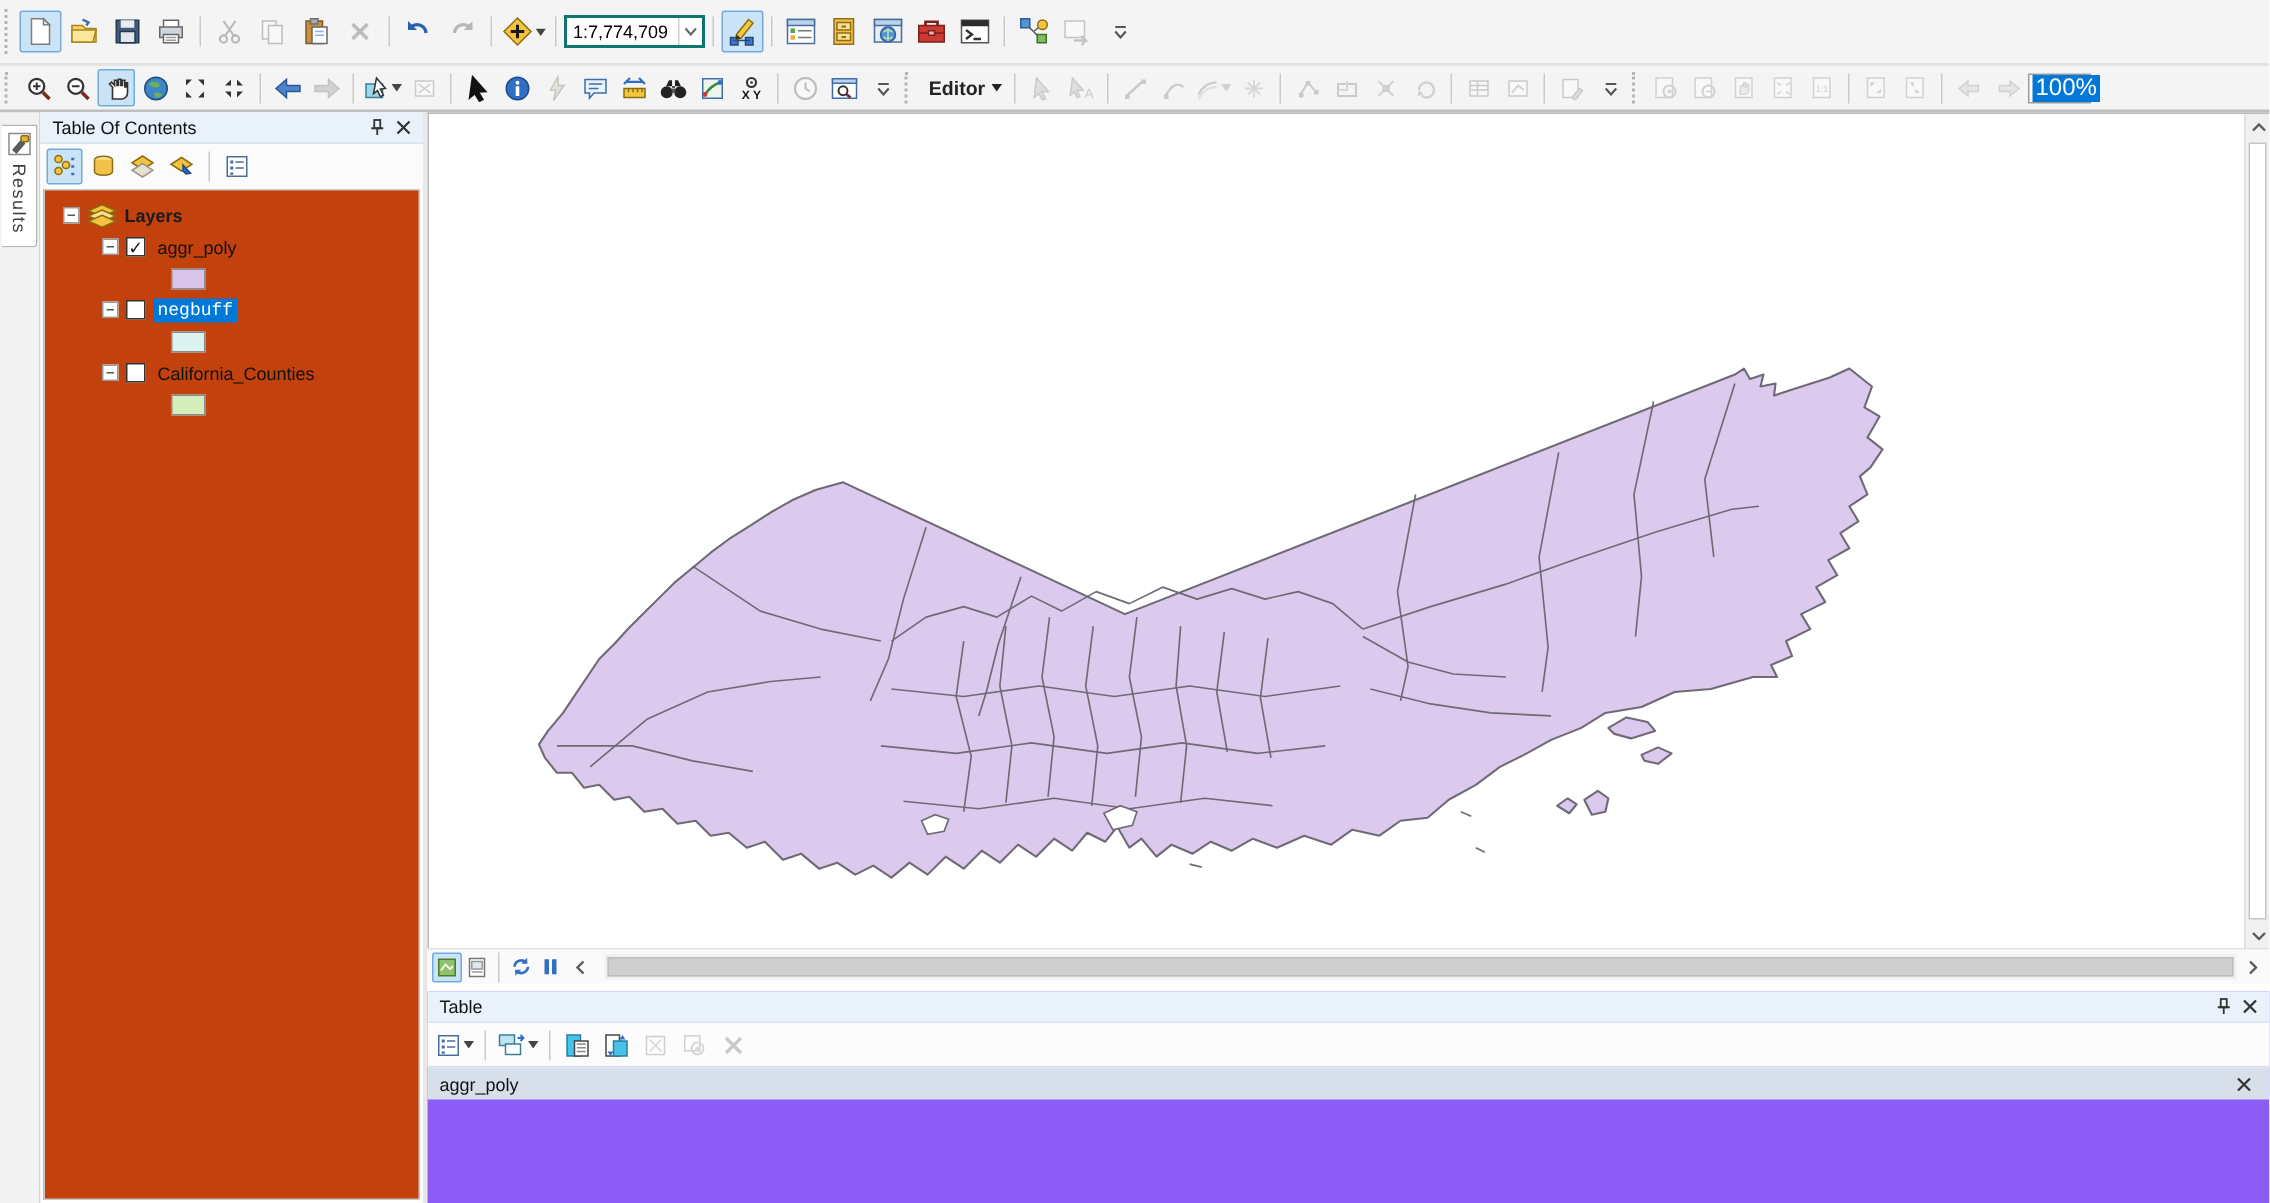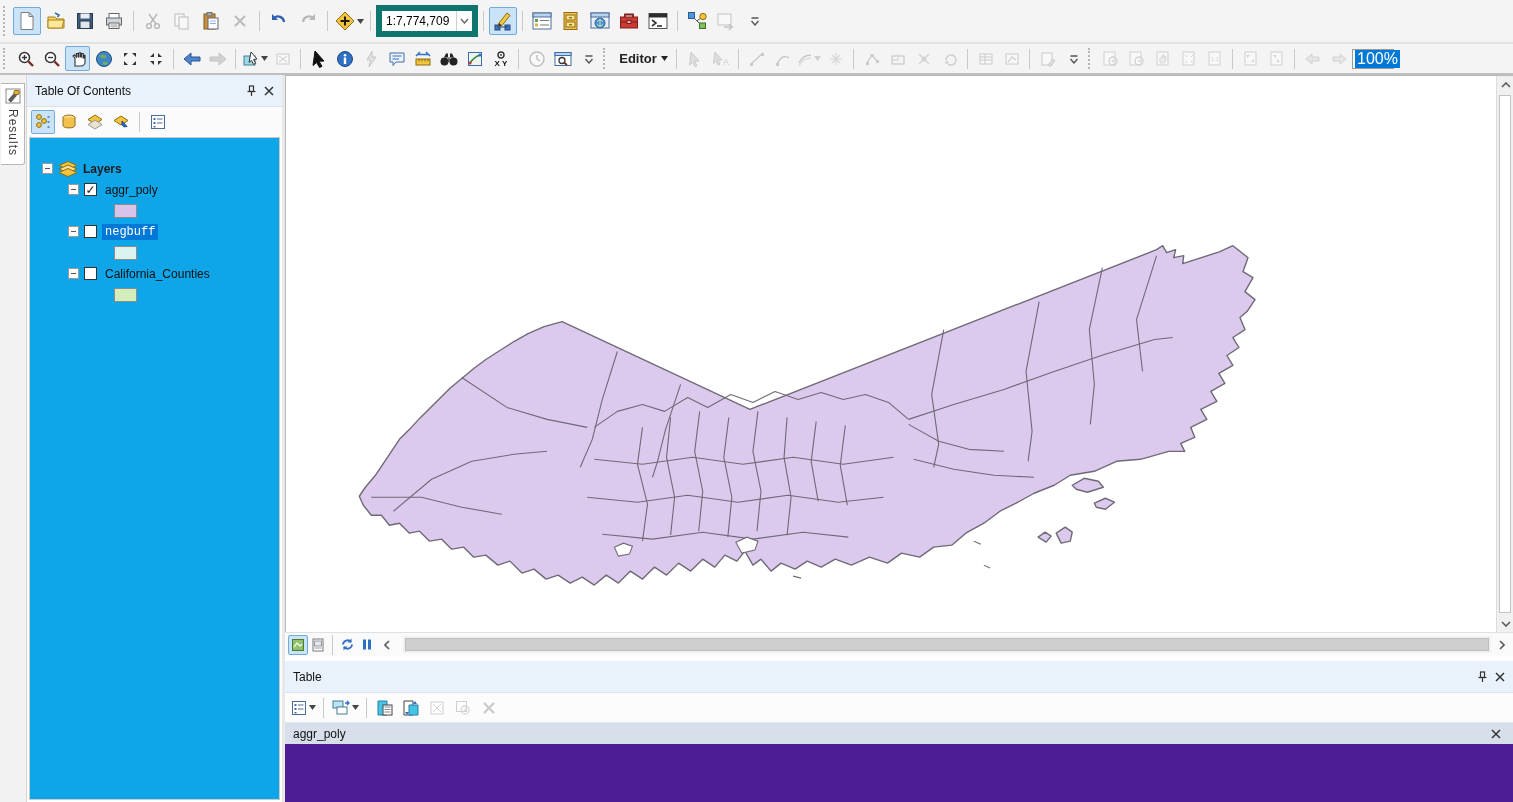--- a/index.html
+++ b/index.html
@@ -16,42 +16,42 @@
   .tb1 { height:44px; border-bottom:2px solid #e3e3e3; }
   .tb2 { height:31px; border-bottom:2px solid #bfbfbf; }
   .grip { width:6px; height:72%; border-left:2px dotted #b5b5b5; margin:0 3px 0 1px; flex:none; }
   .vsep { width:1px; height:20px; background:#c9c9c9; margin:0 4px; flex:none; }
   .tbtn { min-width:28px; height:28px; display:flex; align-items:center; justify-content:center;
           border:1px solid transparent; border-radius:2px; flex:none; gap:1px; }
   .tb2 .tbtn { min-width:25px; height:25px; }
   .tbtn.sel { background:var(--selected_tool_bg); border-color:var(--selected_tool_border); }
   .tbtn.dis { opacity:.38; filter:grayscale(.9); }
   .caret { flex:none; }
-  .combo { display:flex; align-items:center; background:#fff; border:6px solid #0f766e; height:32px; flex:none; }
+  .combo { display:flex; align-items:center; background:#fff; border:2px solid #0f766e; height:22px; flex:none; }
   .combo input { border:none; outline:none; font:12px "Liberation Sans",sans-serif; padding:0 4px; width:74px; background:#fff; }
   .combo .dd { width:16px; height:100%; display:flex; align-items:center; justify-content:center; border-left:1px solid #d0d0d0; }
   .editor-label { font-weight:bold; font-size:13px; color:#222; padding:0 3px; }
   .zoombox { width:42px; height:20px; border:1px solid #9a9a9a; background:#fff; display:flex; align-items:center; padding:0 2px; }
   .zoombox span { background:var(--selection_blue); color:#fff; padding:0 2px; font-size:16px; }
 
   
   .main { flex:1; display:flex; min-height:0; }
   .leftstrip { width:27px; flex:none; background:#f2f2f2; border-right:1px solid #d5d5d5; padding-top:8px; display:flex; flex-direction:column; align-items:center; }
   .side-tab { width:24px; background:#fff; border:1px solid #b7b7b7; border-left:none; border-radius:0 0 3px 0;
               display:flex; flex-direction:column; align-items:center; padding:3px 0 8px 0; gap:4px; }
   .side-tab .vtext { writing-mode:vertical-rl; font-size:12px; color:#3d3d3d; letter-spacing:1px; }
 
   .toc { width:258px; flex:none; background:#fff; border-right:3px solid #e8e8e8; display:flex; flex-direction:column; }
-  .panel-title { height:32px; flex:none; display:flex; align-items:center; background:var(--panel_title_bg);
+  .panel-title { height:21px; flex:none; display:flex; align-items:center; background:var(--panel_title_bg);
                  padding:0 4px 0 8px; border-bottom:1px solid #d9e2ee; }
   .panel-title .t { flex:1; color:#111; }
   .icon-sq { width:18px; height:18px; display:flex; align-items:center; justify-content:center; }
   .toc-tools { height:30px; flex:none; display:flex; align-items:center; gap:2px; padding:0 4px; background:#fbfbfb; }
   .toc-tools .tbtn { min-width:24px; height:24px; }
-  .toc-tree { flex:1; border:1px solid #c9c9c9; margin:0 2px 2px 2px; background:#0ea5e9; padding-top:20px; overflow:hidden; }
+  .toc-tree { flex:1; border:1px solid #c9c9c9; margin:0 2px 2px 2px; background:#c2410c; padding-top:6px; overflow:hidden; }
   .trow { display:flex; align-items:center; height:21px; gap:5px; }
   .expander { width:11px; height:11px; border:1px solid #9a9a9a; background:#fff; display:flex; align-items:center; justify-content:center; flex:none; }
   .expander::before { content:""; width:5px; height:1px; background:#555; }
   .cb { width:13px; height:13px; border:1px solid #333; background:#fff; display:flex; align-items:center; justify-content:center; font-size:12px; line-height:10px; flex:none; }
   .layer-name { padding:1px 3px; color:#111; }
   .layer-name.selected { background:var(--selection_blue); color:#fff;font-family:Liberation Mono, monospace; }
   .swatch { width:23px; height:14px; border:1px solid #8c8c8c; flex:none; }
   .root-label { font-weight:bold; }
 
   .rightcol { flex:1; display:flex; flex-direction:column; min-width:0; }
@@ -67,21 +67,21 @@
   .vscroll .arr, .hscroll .arr { width:17px; height:17px; display:flex; align-items:center; justify-content:center; flex:none; }
   .vscroll .thumb { flex:1; margin:2px 2px; background:#fff; border:1px solid #c3c3c3; }
   .mapbottom { height:24px; flex:none; display:flex; align-items:center; background:#fafafa; border-top:1px solid #e0e0e0; padding-left:3px; }
   .mapbottom .tbtn { min-width:20px; height:20px; }
   .hscroll { flex:1; display:flex; align-items:center; height:17px; background:var(--scrollbar_track); margin-left:6px; }
   .hscroll .thumb { flex:1; height:13px; background:#cfcfcf; border:1px solid #bdbdbd; margin:0 2px; }
   .chev { stroke:#5a5a5a; stroke-width:1.6; fill:none; }
 
   
   .split { height:5px; flex:none; background:#fff; }
-  .tblpanel { height:141px; flex:none; display:flex; flex-direction:column; background:#4c1d95; }
+  .tblpanel { height:141px; flex:none; display:flex; flex-direction:column; background:#8b5cf6; }
   .tbl-tools { height:29px; flex:none; display:flex; align-items:center; gap:2px; padding:0 4px; background:#fcfcfc; }
   .tbl-tools .tbtn { min-width:24px; height:24px; }
   .tbl-tabbar { height:22px; flex:none; display:flex; align-items:center; background:var(--tabbar_bg); padding:0 8px; border-top:1px solid #e4e9f0; }
   .tbl-tabbar .t { flex:1; color:#111; }
   .gridwrap { flex:1; padding:2px 0 0 4px; background:#fff; }
   table.grid { border-collapse:collapse; }
   .grid th { background:var(--grid_header_bg); border:1px solid #3c3c3c; font-weight:bold; font-size:12px;
              height:20px; padding:0 12px; white-space:nowrap; }
   .grid th.focused { outline:1px dotted #333; outline-offset:-4px; }
   .grid td { border:1px solid #9e9e9e; height:19px; font-size:12px; padding:0 4px; background:#fff; white-space:nowrap; }

